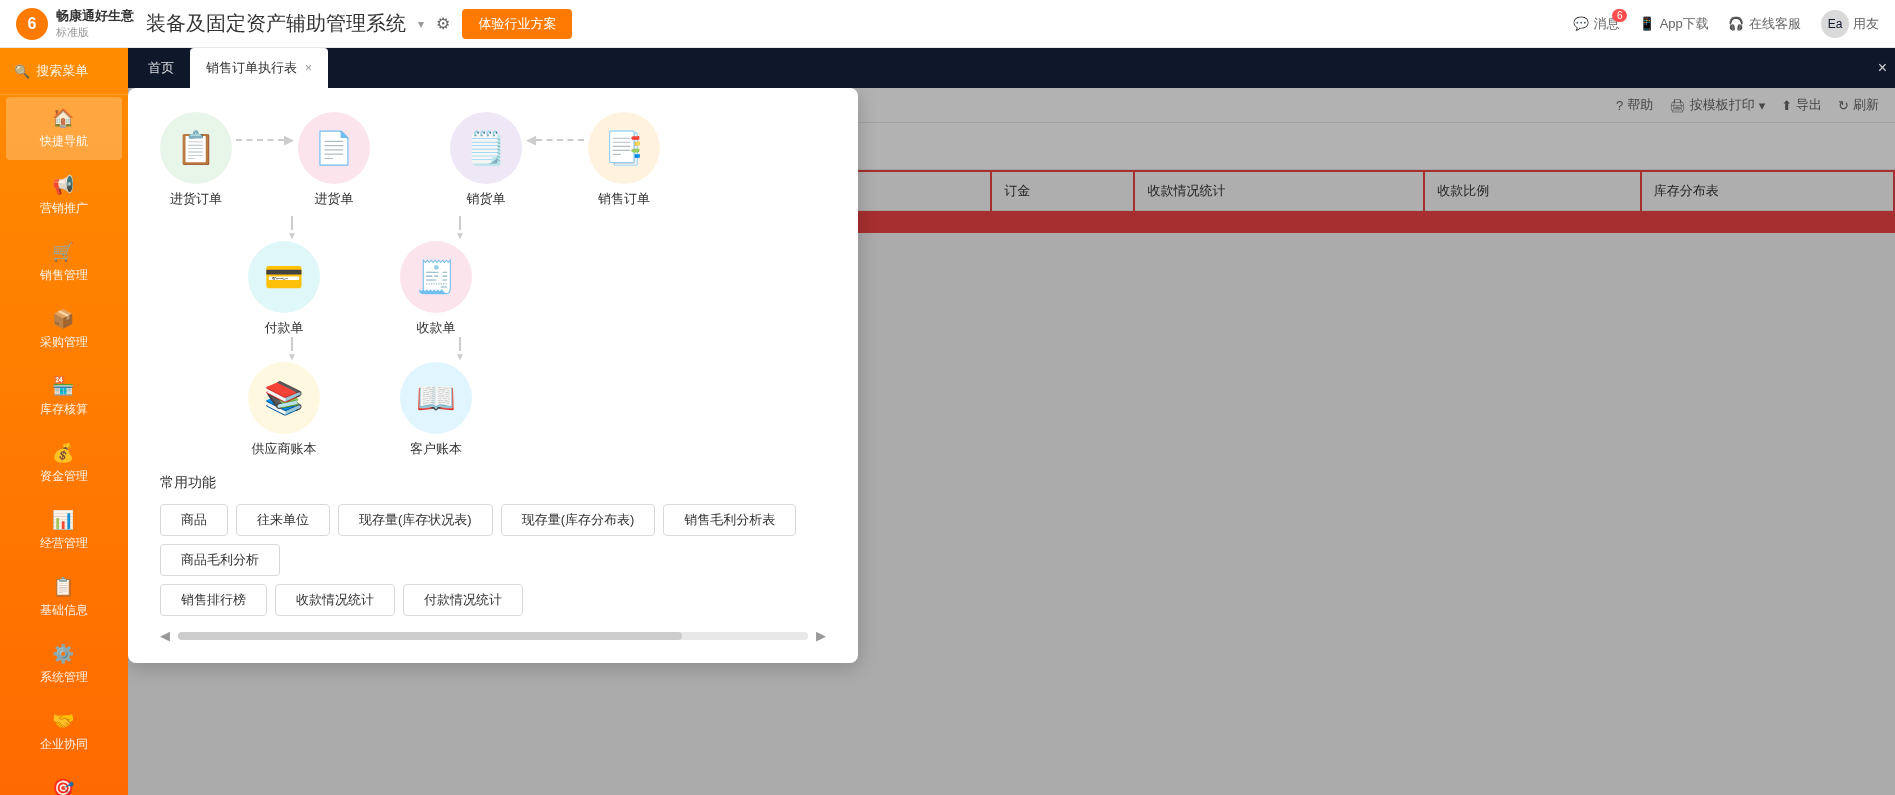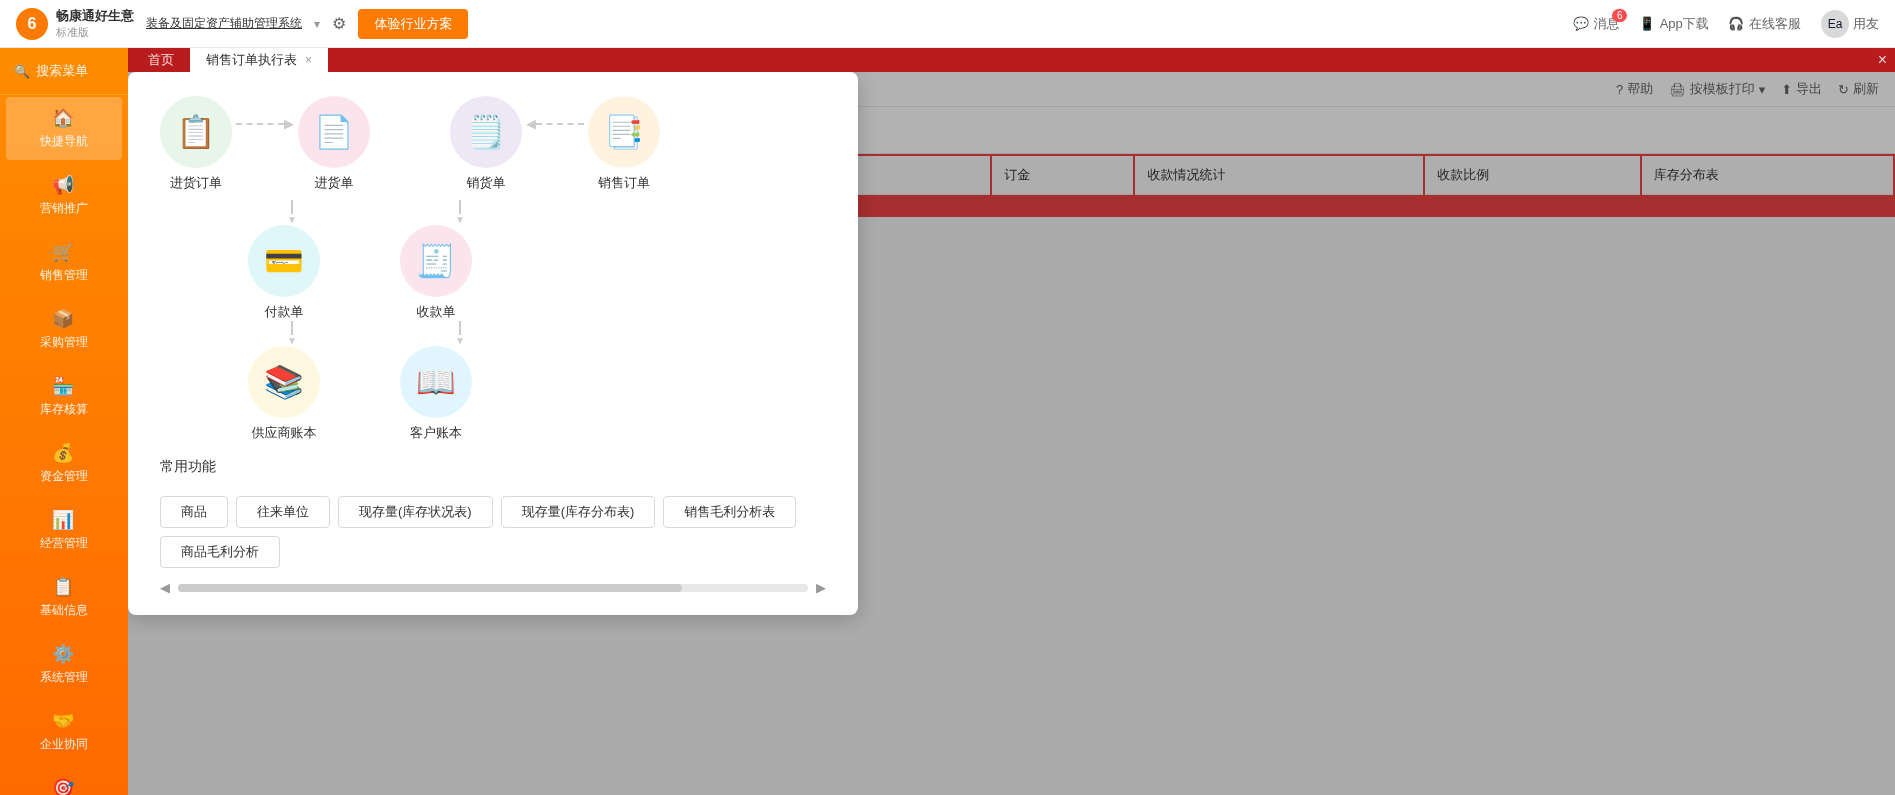--- a/index.html
+++ b/index.html
@@ -17,21 +17,21 @@
       align-items: center;
       padding: 0 16px;
       justify-content: space-between;
       flex-shrink: 0;
     }
     .top-bar-left { display: flex; align-items: center; gap: 12px; }
     .logo-area { display: flex; align-items: center; gap: 8px; }
     .logo-icon { width: 32px; height: 32px; background: #ff7a00; border-radius: 50%; display: flex; align-items: center; justify-content: center; color: #fff; font-size: 16px; font-weight: bold; }
     .logo-text { font-size: 13px; color: #333; font-weight: bold; }
     .logo-sub { font-size: 11px; color: #999; }
-    .system-title { font-size: 12px; color: #333; font-weight: 500; text-decoration: underline; }
+    .system-title { font-size: 20px; color: #333; font-weight: 500; }
     .dropdown-arrow { color: #999; font-size: 12px; cursor: pointer; }
     .settings-icon { color: #666; font-size: 16px; cursor: pointer; }
     .experience-btn {
       background: #ff7a00;
       color: #fff;
       border: none;
       padding: 6px 16px;
       border-radius: 4px;
       cursor: pointer;
       font-size: 13px;
@@ -67,22 +67,22 @@
       font-size: 12px; gap: 4px; border-radius: 4px; margin: 2px 6px;
     }
     .sidebar-item.active { background: rgba(255,255,255,0.25); }
     .sidebar-item-icon { font-size: 18px; }
 
     
     .content-area { flex: 1; display: flex; flex-direction: column; overflow: hidden; }
 
     
     .tab-bar {
-      height: 24px;
-      background: #b91c1c;
+      height: 40px;
+      background: #0f172a;
       display: flex;
       align-items: center;
       padding: 0 0 0 4px;
       flex-shrink: 0;
     }
     .tab-item {
       height: 40px;
       display: flex; align-items: center;
       padding: 0 16px;
       cursor: pointer; font-size: 13px;
@@ -160,21 +160,21 @@
     .fc-green { background: #e8f5e9; }
     .fc-red { background: #fce4ec; }
     .fc-purple { background: #ede7f6; }
     .fc-orange { background: #fff3e0; }
     .fc-teal { background: #e0f7fa; }
     .fc-pink { background: #fce4ec; }
     .fc-amber { background: #fff8e1; }
     .fc-lightblue { background: #e1f5fe; }
 
     
-    .section-title { font-size: 14px; color: #333; font-weight: 500; margin-bottom: 20px; }
+    .section-title { font-size: 14px; color: #333; font-weight: 500; margin-bottom: 12px; }
     .func-grid { display: flex; flex-wrap: wrap; gap: 8px; }
     .func-btn {
       border: 1px solid #d9d9d9; border-radius: 4px; padding: 6px 20px;
       font-size: 13px; color: #333; background: #fff; cursor: pointer;
     }
 
     
     .scroll-bar-area { margin-top: 12px; display: flex; align-items: center; gap: 8px; }
     .scroll-track { flex: 1; height: 8px; background: #e8e8e8; border-radius: 4px; }
     .scroll-thumb { width: 80%; height: 8px; background: #ccc; border-radius: 4px; }
@@ -454,20 +454,25 @@
             <div>
               <div class="section-title">常用功能</div>
               <div class="func-grid">
                 <button class="func-btn">商品</button>
                 <button class="func-btn">往来单位</button>
                 <button class="func-btn">现存量(库存状况表)</button>
                 <button class="func-btn">现存量(库存分布表)</button>
                 <button class="func-btn">销售毛利分析表</button>
                 <button class="func-btn">商品毛利分析</button>
               </div>
+              <div class="func-grid" style="margin-top:8px;">
+                <button class="func-btn">销售排行榜</button>
+                <button class="func-btn">收款情况统计</button>
+                <button class="func-btn">付款情况统计</button>
+              </div>
             </div>
 
             <div class="scroll-bar-area">
               <span class="scroll-arrow">◀</span>
               <div class="scroll-track">
                 <div class="scroll-thumb"></div>
               </div>
               <span class="scroll-arrow">▶</span>
             </div>
           </div>

